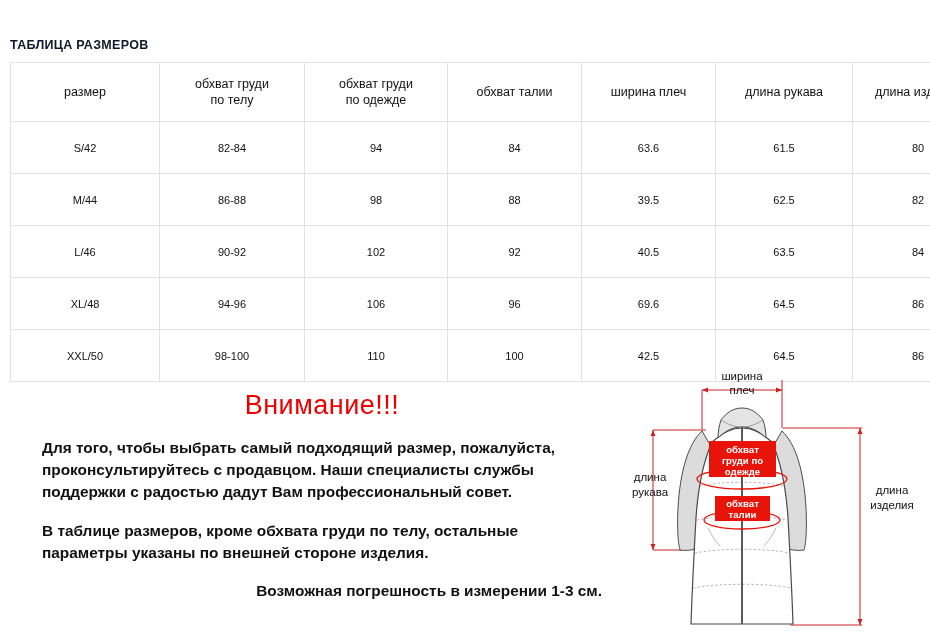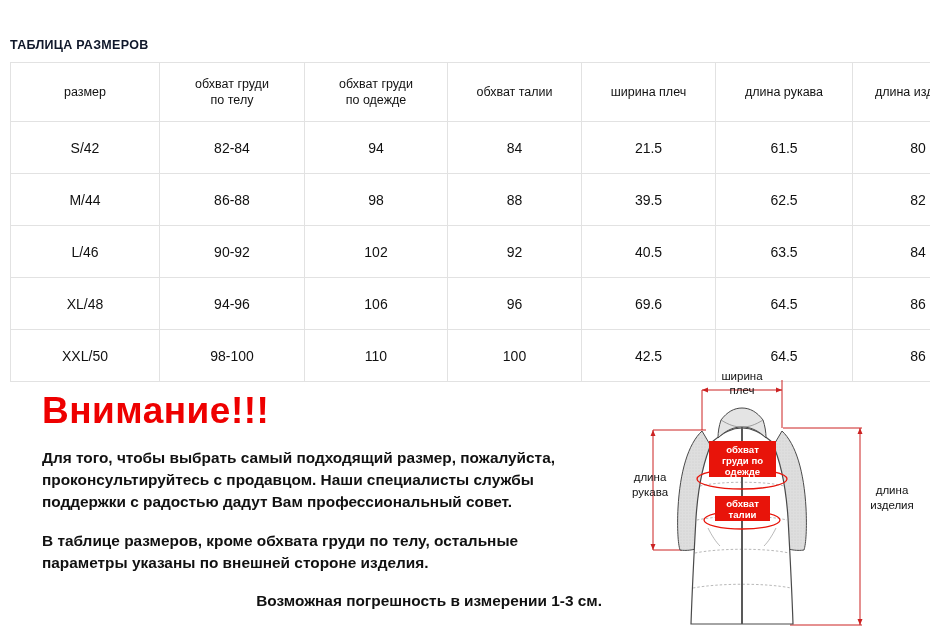--- a/index.html
+++ b/index.html
@@ -48,43 +48,43 @@
     color: #111;
   }
   table.size-table th {
     height: 54px;
     font-size: 12.5px;
     line-height: 1.28;
     padding: 2px 4px;
   }
   table.size-table td {
     height: 47px;
-    font-size: 14px;
+    font-size: 11px;
     padding: 2px 4px;
   }
   .col-size    { width: 140px; margin-left: 26px; }
   .col-chest-b { width: 136px; }
   .col-chest-g { width: 134px; }
   .col-waist   { width: 125px; }
   .col-shldr   { width: 125px; }
   .col-sleeve  { width: 128px; margin-top: 24px; }
   .col-len     { width: 122px; }
 
   
   .attention-block {
     position: absolute;
     left: 42px;
     top: 392px;
     width: 560px;
   }
   .attention-title {
     color: #ee0000;
-    font-size: 37px;
-    font-weight: bold;
-    text-align: left;
+    font-size: 27px;
+    font-weight: normal;
+    text-align: center;
     line-height: 1;
     margin: 0 0 18px 0;
     letter-spacing: 0.5px;
   }
   .attention-p {
     font-size: 15.4px;
     font-weight: bold;
     line-height: 1.42;
     color: #111;
     margin: 0 0 17px 0;
@@ -145,21 +145,21 @@
           <span>длина изделия</span>
         </th>
       </tr>
     </thead>
     <tbody>
       <tr>
         <td>S/42</td>
         <td>82-84</td>
         <td>94</td>
         <td>84</td>
-        <td>21.5</td>
+        <td>63.6</td>
         <td>61.5</td>
         <td>80</td>
       </tr>
       <tr>
         <td>M/44</td>
         <td>86-88</td>
         <td>98</td>
         <td>88</td>
         <td>39.5</td>
         <td>62.5</td>

